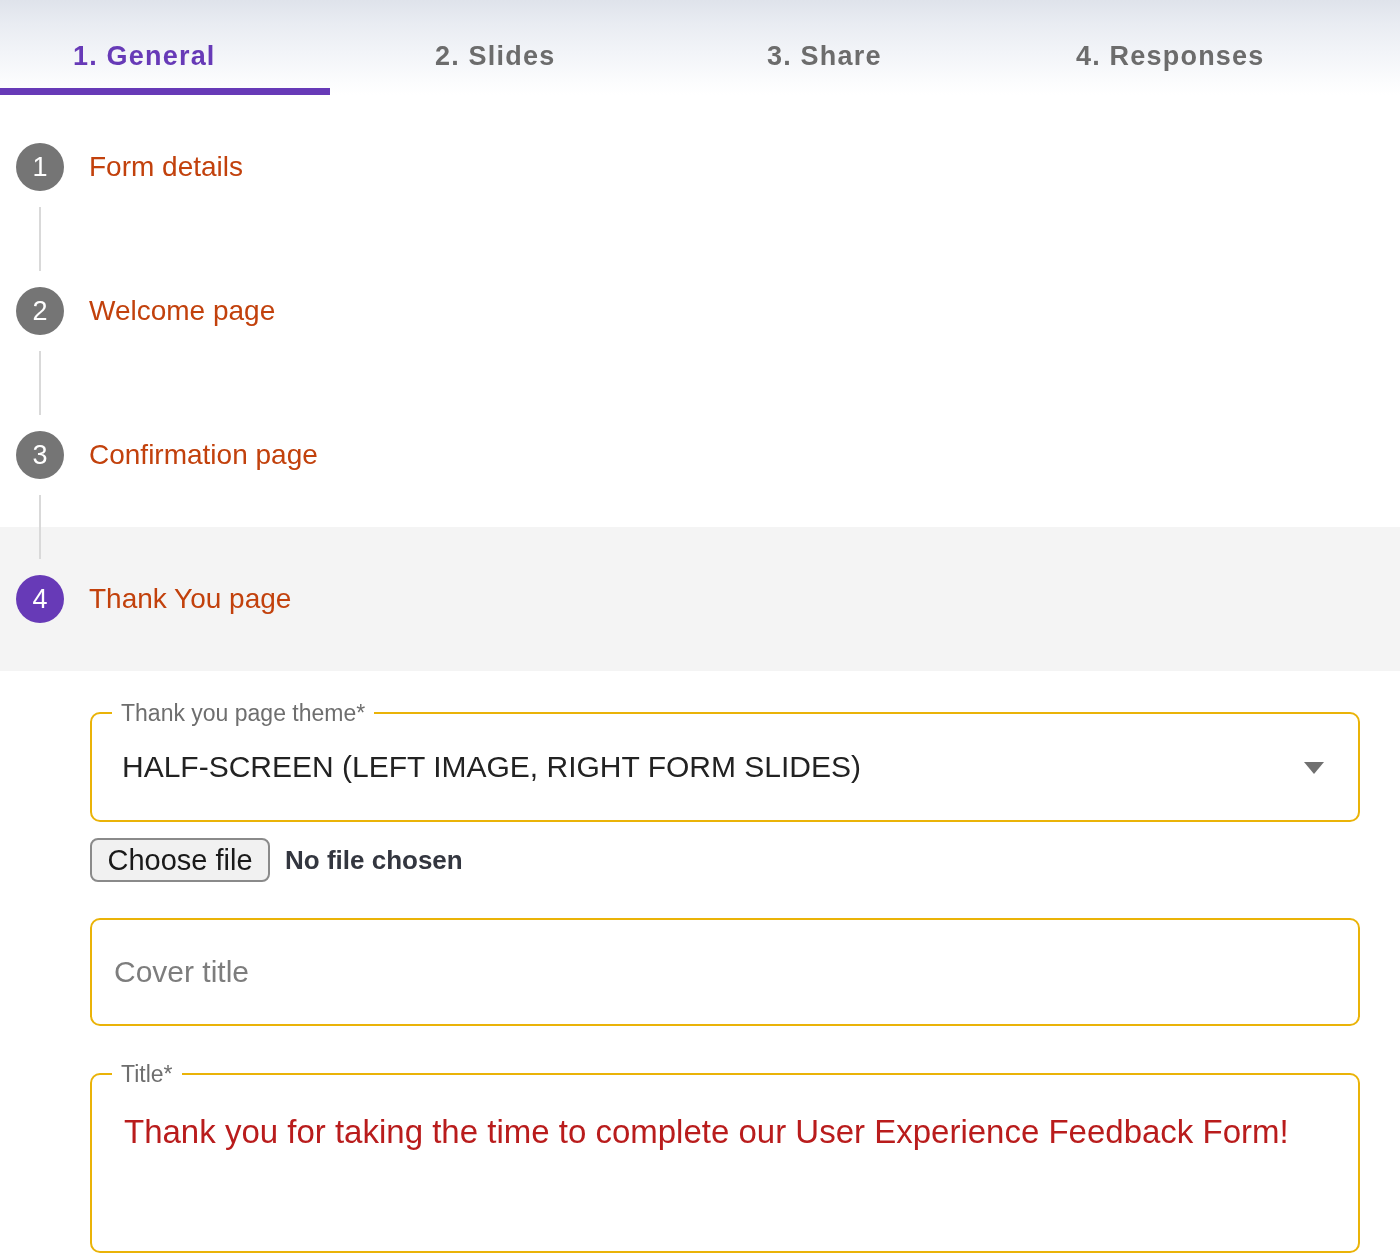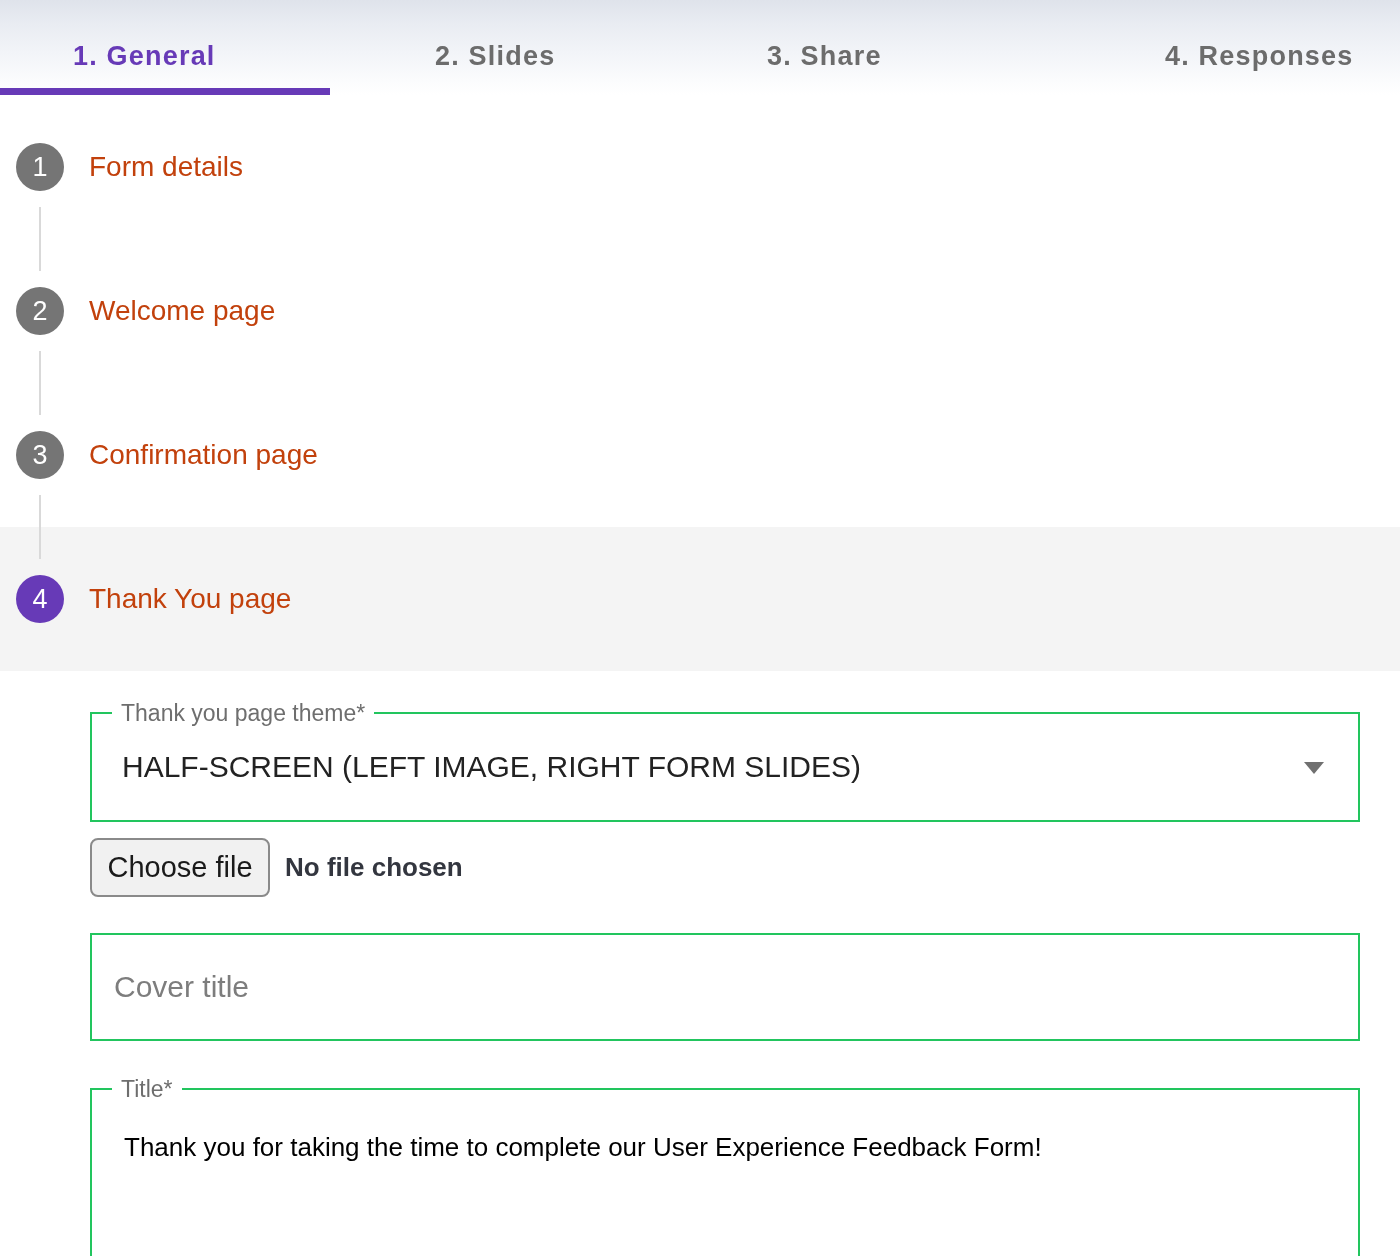--- a/index.html
+++ b/index.html
@@ -22,21 +22,21 @@
     font-weight: bold;
     letter-spacing: 1.2px;
     color: #6c6c6c;
     cursor: pointer;
     white-space: nowrap;
   }
   .tab.active { color: #673ab7; }
   .tab-1 { left: 73px; }
   .tab-2 { left: 435px; }
   .tab-3 { left: 767px; }
-  .tab-4 { left: 1165px; }
+  .tab-4 { left: 1076px; }
   .tab-indicator {
     position: absolute;
     left: 0;
     bottom: 0;
     width: 330px;
     height: 7px;
     background: #673ab7;
   }
 
   
@@ -78,22 +78,22 @@
   .conn-2 { top: 256px; }
   .conn-3 { top: 400px; }
 
   
   .form-area {
     margin-left: 90px;
     width: 1270px;
   }
   .outlined {
     position: relative;
-    border: 2px solid #22c55e;
-    border-radius: 0;
+    border: 2px solid #eab308;
+    border-radius: 10px;
     background: #ffffff;
   }
   .legend {
     position: absolute;
     top: -14px;
     left: 20px;
     background: #ffffff;
     padding: 0 9px;
     font-size: 23px;
     color: #6e6e6e;
@@ -130,21 +130,21 @@
     font-size: 28px;
     color: #2b2b2b;
   }
   .file-row {
     margin-top: 16px;
     display: flex;
     align-items: center;
   }
   .choose-file-btn {
     width: 180px;
-    height: 59px;
+    height: 44px;
     background: #f1f1f1;
     border: 2px solid #8a8a8a;
     border-radius: 8px;
     font-size: 29px;
     color: #1a1a1a;
     display: flex;
     align-items: center;
     justify-content: center;
     cursor: pointer;
     font-family: "Liberation Sans", "DejaVu Sans", sans-serif;
@@ -173,22 +173,22 @@
     font-family: "Liberation Sans", "DejaVu Sans", sans-serif;
   }
   .cover-input::placeholder { color: #7d7d7d; opacity: 1; }
 
   .title-field {
     margin-top: 47px;
     height: 180px;
     padding: 38px 30px 0 32px;
   }
   .title-value {
-    font-size: 26px;
-    color: #000000;
+    font-size: 33px;
+    color: #b91c1c;
     line-height: 38px;
   }
 </style>
 </head>
 <body>
 
 <div class="tabbar">
   <div class="tab tab-1 active">1. General</div>
   <div class="tab tab-2">2. Slides</div>
   <div class="tab tab-3">3. Share</div>

